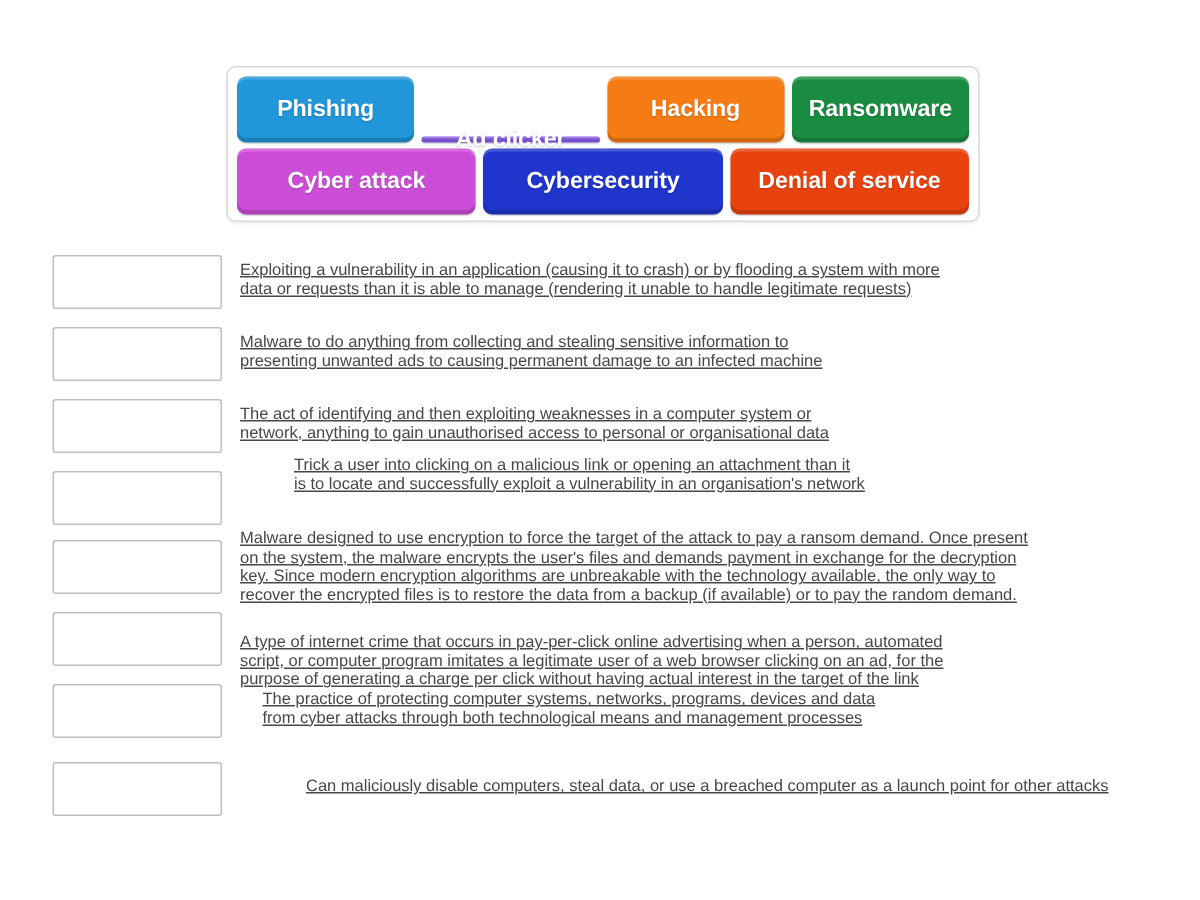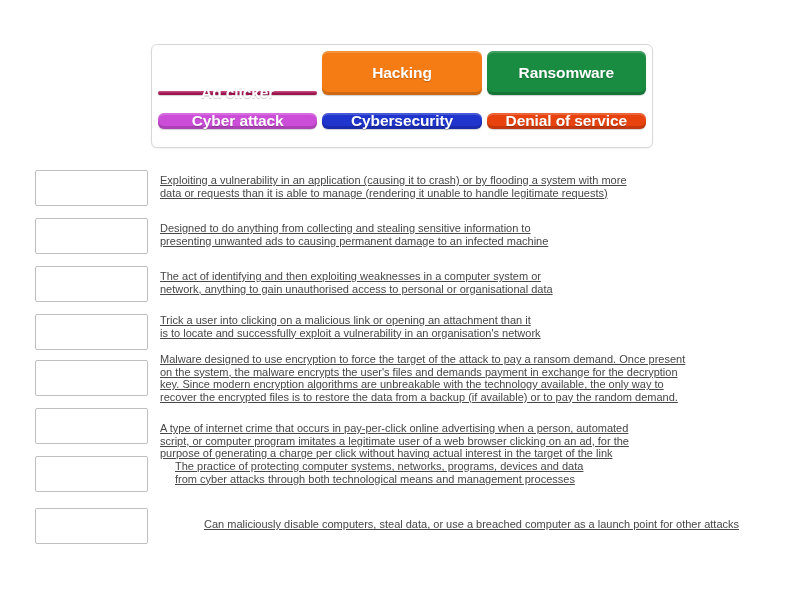--- a/index.html
+++ b/index.html
@@ -28,21 +28,21 @@
     border: 1px solid #d8d8d8;
     border-radius: 6px;
     padding: 6px;
     box-shadow: 0 1px 2px rgba(0,0,0,0.06);
   }
   .tile-row {
     display: flex;
     gap: 5px;
     height: 44px;
   }
-  .tile-row + .tile-row { margin-top: 4px; align-items: center; }
+  .tile-row + .tile-row { margin-top: 4px; }
 
   .tile {
     flex: 1 1 0;
     border-radius: 6px;
     display: flex;
     align-items: center;
     justify-content: center;
     text-align: center;
     color: #ffffff;
     font-weight: bold;
@@ -90,51 +90,52 @@
     color: #474747;
     white-space: pre-line;
     text-decoration: underline;
   }
 </style>
 </head>
 <body>
 
 <div id="tile-tray">
   <div class="tile-row">
-    <div class="tile" style="background: #be185d; margin-top: 40px;">Ad clicker</div>
+    <div class="tile" style="background: rgb(33, 150, 216);">Phishing</div>
+    <div class="tile" style="background: #8b5cf6; margin-top: 40px;">Ad clicker</div>
     <div class="tile" style="background: rgb(245, 124, 20);">Hacking</div>
     <div class="tile" style="background: rgb(26, 140, 66);">Ransomware</div>
   </div>
   <div class="tile-row">
     <div class="tile" style="background: rgb(204, 78, 216);">Cyber attack</div>
     <div class="tile" style="background: rgb(31, 53, 204);">Cybersecurity</div>
     <div class="tile" style="background: rgb(232, 67, 15);">Denial of
 service</div>
   </div>
 </div>
 
 <div id="question-list">
   <div class="question-row">
     <div class="drop-zone" style="top: 10px;"></div>
     <div class="question-text" style="top: 14px;">Exploiting a vulnerability in an application (causing it to crash) or by flooding a system with more
 data or requests than it is able to manage (rendering it unable to handle legitimate requests)</div>
   </div>
   <div class="question-row">
     <div class="drop-zone" style="top: 58px;"></div>
-    <div class="question-text" style="top: 62px;">Designed to do anything from collecting and stealing sensitive information to
+    <div class="question-text" style="top: 62px;">Malware to do anything from collecting and stealing sensitive information to
 presenting unwanted ads to causing permanent damage to an infected machine</div>
   </div>
   <div class="question-row">
     <div class="drop-zone" style="top: 106px;"></div>
     <div class="question-text" style="top: 110px;">The act of identifying and then exploiting weaknesses in a computer system or
 network, anything to gain unauthorised access to personal or organisational data</div>
   </div>
   <div class="question-row">
     <div class="drop-zone" style="top: 154px;"></div>
-    <div class="question-text" style="top: 154px;">Trick a user into clicking on a malicious link or opening an attachment than it
+    <div class="question-text" style="top: 144px; margin-left: 36px;">Trick a user into clicking on a malicious link or opening an attachment than it
 is to locate and successfully exploit a vulnerability in an organisation's network</div>
   </div>
   <div class="question-row">
     <div class="drop-zone" style="top: 200px;"></div>
     <div class="question-text" style="top: 193px;">Malware designed to use encryption to force the target of the attack to pay a ransom demand. Once present
 on the system, the malware encrypts the user's files and demands payment in exchange for the decryption
 key. Since modern encryption algorithms are unbreakable with the technology available, the only way to
 recover the encrypted files is to restore the data from a backup (if available) or to pay the random demand.</div>
   </div>
   <div class="question-row">

